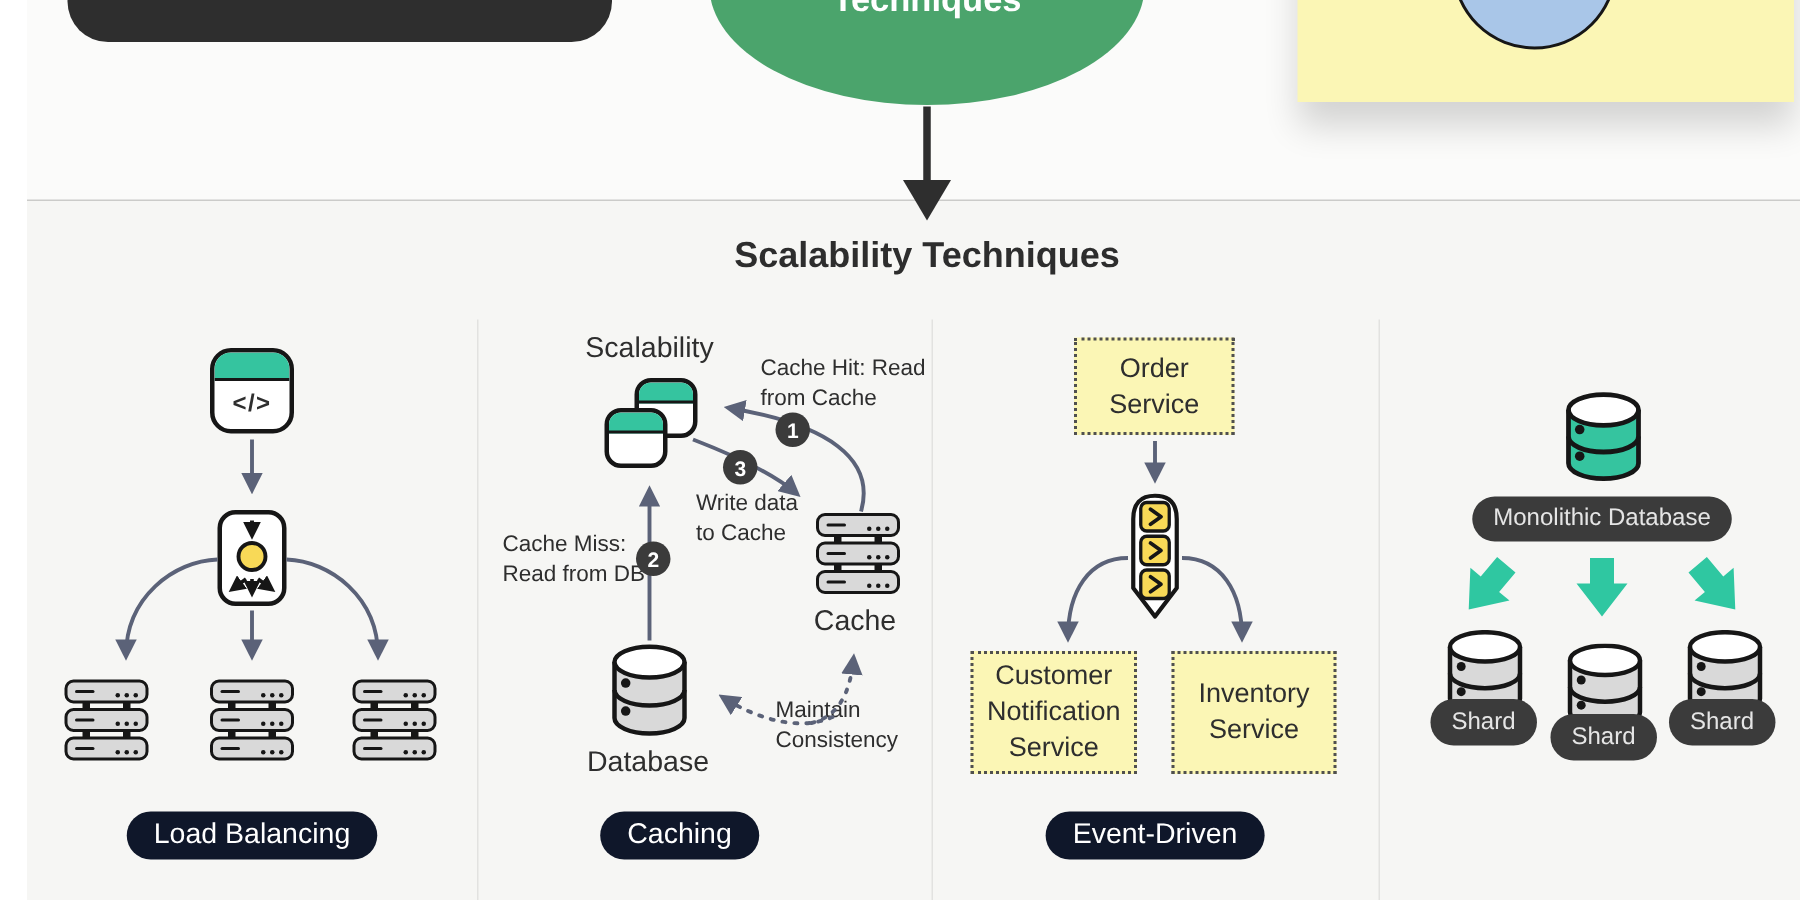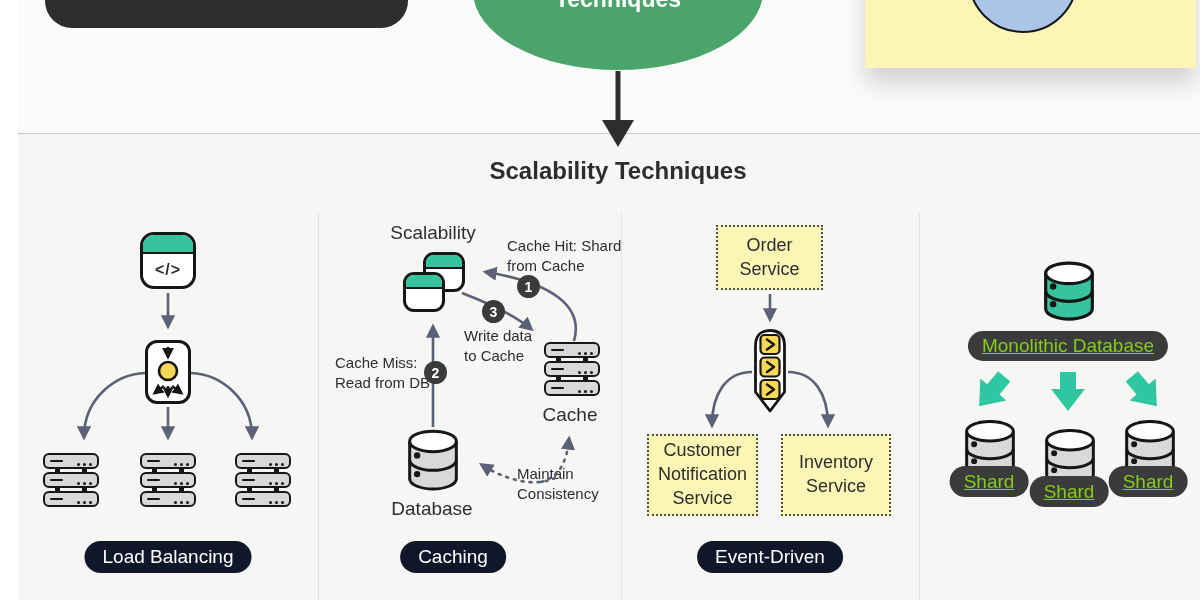--- a/index.html
+++ b/index.html
@@ -23,22 +23,22 @@
   .sticky-circle { position:absolute; left:103px; top:23px; width:110px; height:110px;
     border-radius:50%; background:#A9C6E8; border:2.5px solid #161616; box-sizing:border-box; }
   .heading { position:absolute; top:157px; left:0; width:100%; text-align:center;
     font-size:24px; font-weight:bold; color:#2d2d2d; }
   .divider { position:absolute; top:213px; bottom:0; width:1px; background:#e2e2e0; }
 
   .pill { position:absolute; height:32px; border-radius:17px; background:#0f172a;
     color:#fff; font-size:19px; display:flex; align-items:center; justify-content:center;
     padding:0 18px; transform:translateX(-50%); white-space:nowrap; box-sizing:border-box; }
   .dark-pill { position:absolute; height:30px; border-radius:16px; background:#3b3b3b;
-    color:#84cc16; font-size:19px; display:flex; align-items:center; justify-content:center;
-    padding:0 14px; transform:translateX(-50%); white-space:nowrap; z-index:3;text-decoration:underline; }
+    color:#e5e5e5; font-size:16px; display:flex; align-items:center; justify-content:center;
+    padding:0 14px; transform:translateX(-50%); white-space:nowrap; z-index:3; }
 
   .lbl { position:absolute; font-size:19px; color:#2e2e2e; transform:translateX(-50%);
     white-space:nowrap; }
   .note { position:absolute; font-size:15px; line-height:1.3; white-space:pre-line;
     color:#2e2e2e; }
   .badge { position:absolute; width:23px; height:23px; border-radius:50%; background:#3b3b3b;
     color:#fff; font-size:14px; font-weight:bold; display:flex; align-items:center;
     justify-content:center; z-index:2; }
 
   .browser { position:absolute; background:#fff; border:3px solid #161616;
@@ -209,21 +209,21 @@
 
   <div class="lbl" style="left:415px; top:222px;">Scalability</div>
 
   <div class="browser app-back">
     <div class="bar"></div>
   </div>
   <div class="browser app-front">
     <div class="bar"></div>
   </div>
 
-  <div class="note" style="left:489px; top:236px;">Cache Hit: Shard
+  <div class="note" style="left:489px; top:236px;">Cache Hit: Read
 from Cache</div>
   <div class="badge" style="left:499px; top:275px;">1</div>
   <div class="badge" style="left:464px; top:300px;">3</div>
   <div class="note" style="left:446px; top:326px;">Write data
 to Cache</div>
   <div class="note" style="left:317px; top:353px;">Cache Miss:
 Read from DB</div>
   <div class="badge" style="left:406px; top:361px;">2</div>
 
   <div class="server-stack" style="left:526px; top:342px; z-index:1;">

